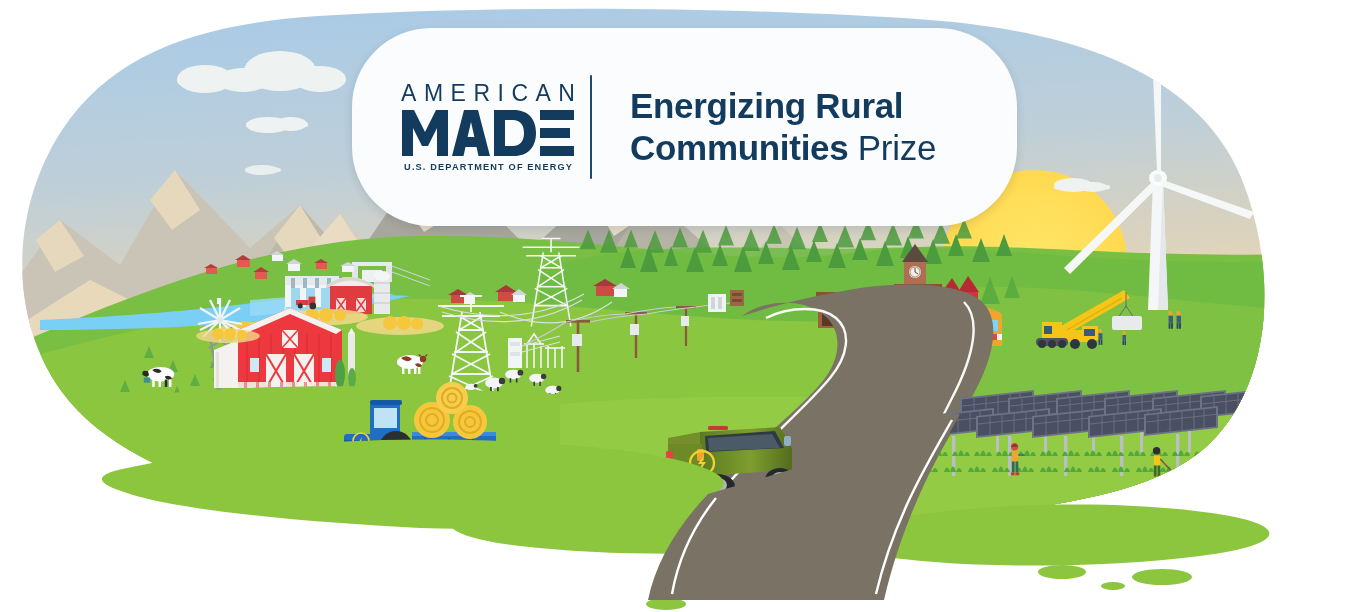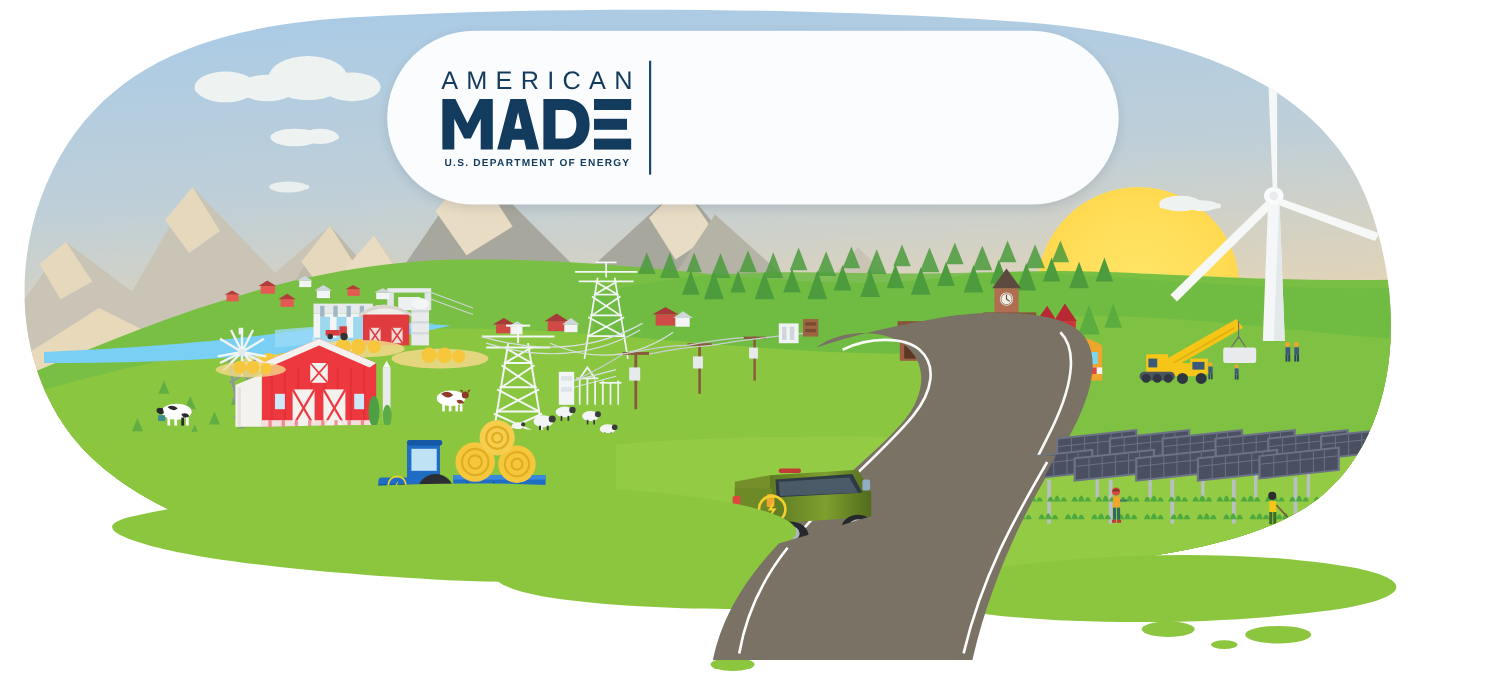--- a/index.html
+++ b/index.html
@@ -1,20 +1,20 @@
 <!DOCTYPE html>
 <html><head>
 <meta charset="utf-8">
 <style>
   html,body{margin:0;padding:0;background:#ffffff;}
   body{font-family:"Liberation Sans",sans-serif;}
   #stage{position:relative;width:1350px;height:612px;background:#ffffff;overflow:hidden;}
   #art{position:absolute;inset:0;}
   .badge{
-    position:absolute; left:352px; top:28px; width:665px; height:158px;
+    position:absolute; left:352px; top:28px; width:665px; height:198px;
     background:#fbfcfd; border-radius:79px;
     box-shadow:0 3px 10px rgba(20,40,70,.13);
     display:flex; align-items:center; z-index:40;
   }
   .badge-left{width:232px; padding-left:40px; box-sizing:border-box;
      display:flex; flex-direction:column; align-items:center; justify-content:center;}
   .am-top{font-size:23px; letter-spacing:7.5px; color:#123b5e; font-weight:400;
      text-indent:7.5px; line-height:1; font-family:"Liberation Sans",sans-serif;}
   .am-mid{margin-top:3px; line-height:1;}
   .am-bot{font-size:9.2px; letter-spacing:1.15px; color:#123b5e; font-weight:700;
@@ -1033,15 +1033,24 @@
             <rect x="138" y="20" width="30" height="10"></rect>
             <rect x="138" y="38" width="34" height="10"></rect>
           </g>
         </svg>
       </div>
       <div class="am-bot">U.S. DEPARTMENT OF ENERGY</div>
     </div>
 
     <div class="divider"></div>
 
+    <div class="badge-right">
+      <div class="tline">
+        <span class="tbold">Energizing Rural</span>
+      </div>
+      <div class="tline">
+        <span class="tbold">Communities</span>
+        <span class="tlight">Prize</span>
+      </div>
+    </div>
   </div>
 
 </div>
 
 </body></html>

